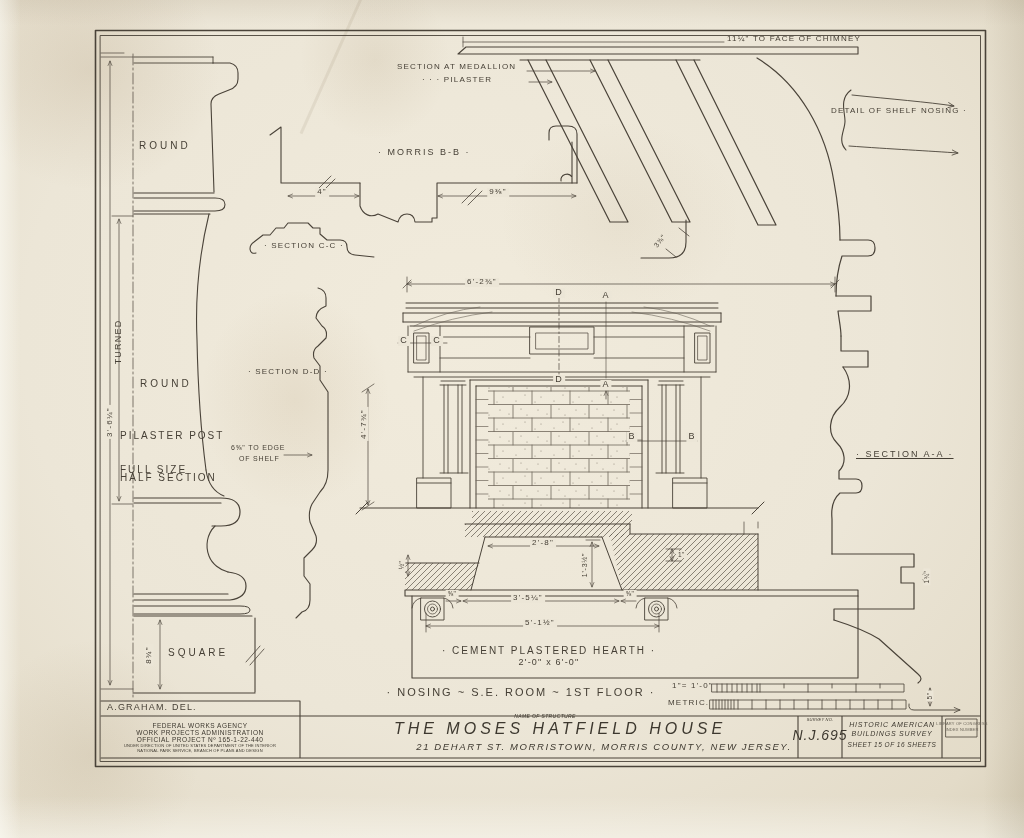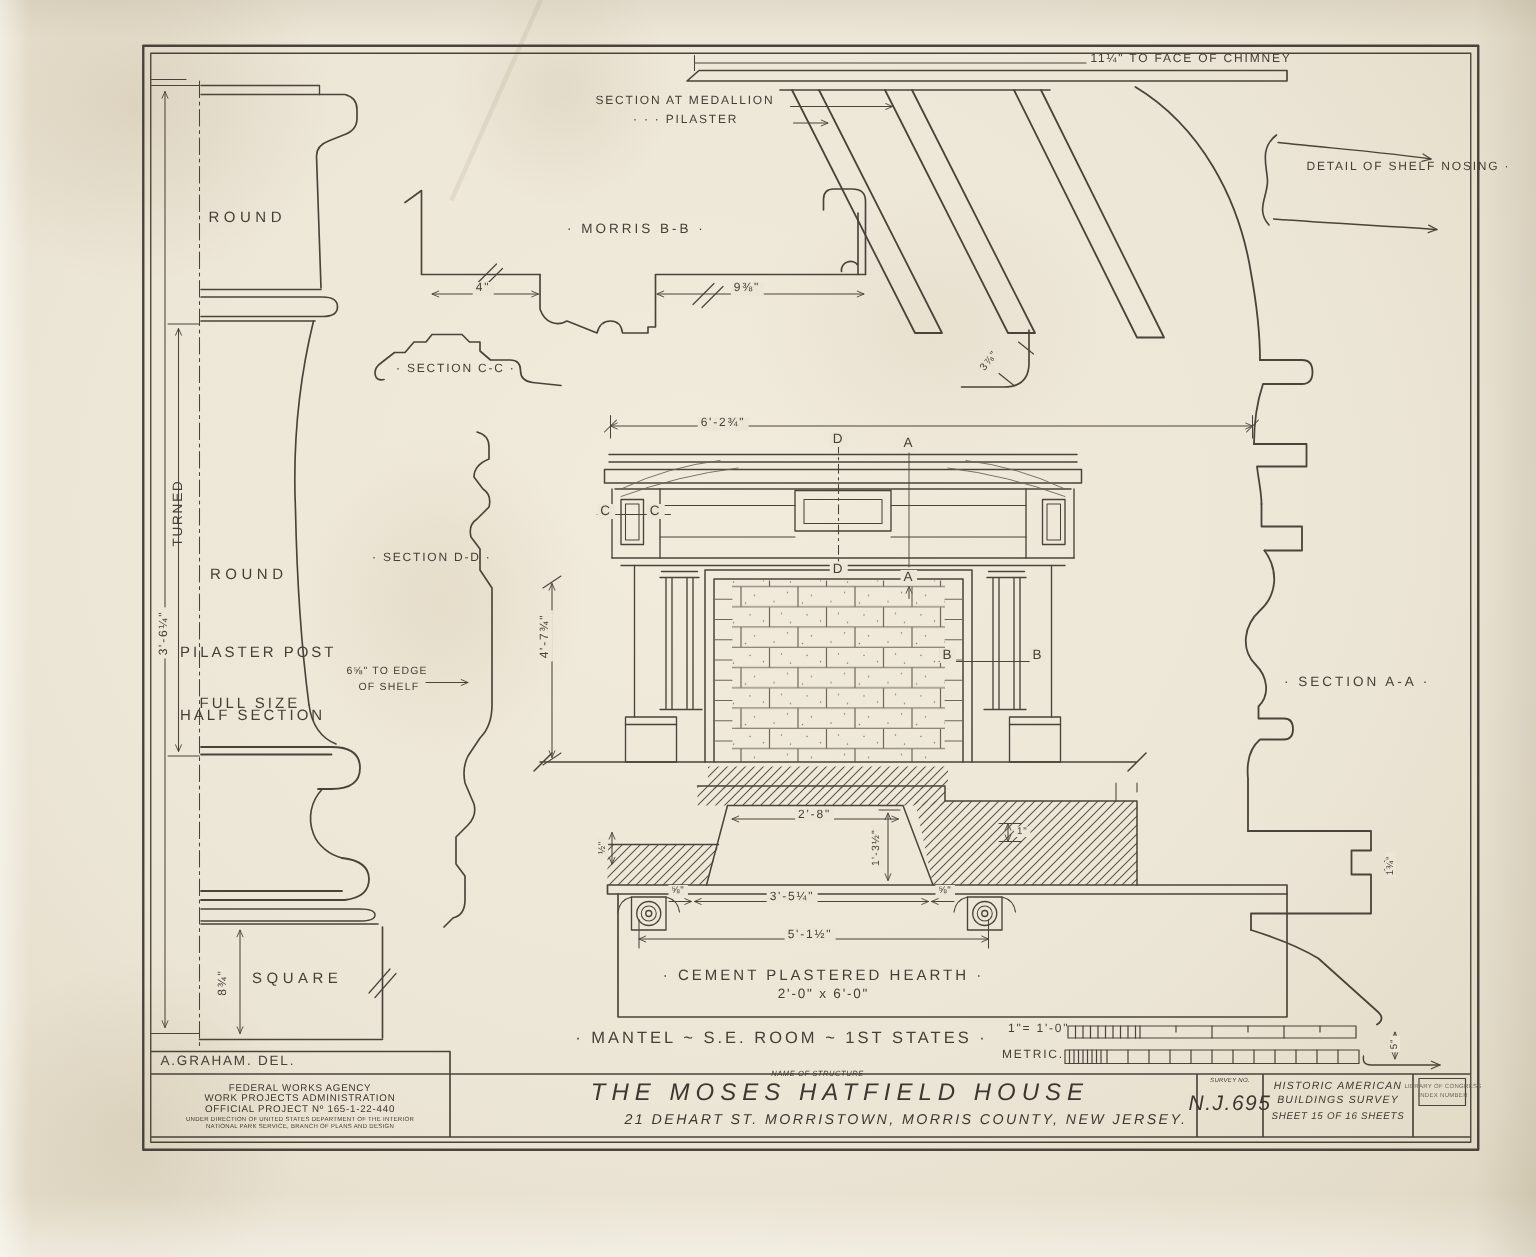--- a/index.html
+++ b/index.html
@@ -203,45 +203,45 @@
     <path d="M717,684 V692 M722,684 V692 M727,684 V692 M732,684 V692 M737,684 V692 M742,684 V692 M747,684 V692 M752,684 V692 M757,684 V692 M760,684 V692 M808,684 V692 M856,684 V692 M784,684 V688 M832,684 V688 M880,684 V688"></path>
     <rect x="710" y="700" width="196" height="9"></rect>
     <path d="M713,700 V709 M716,700 V709 M719,700 V709 M722,700 V709 M725,700 V709 M728,700 V709 M731,700 V709 M734,700 V709 M738,700 V709 M752,700 V709 M766,700 V709 M780,700 V709 M794,700 V709 M808,700 V709 M822,700 V709 M836,700 V709 M850,700 V709 M864,700 V709 M878,700 V709 M892,700 V709"></path>
   </g>
 </svg>
 
 <div>
   <div class="lbl s8" style="left:727px;top:35px;">11¼" TO FACE OF CHIMNEY</div>
   <div class="lbl s8" style="left:397px;top:63px;">SECTION AT MEDALLION</div>
   <div class="lbl s8" style="left:422px;top:76px;">·  ·  ·  PILASTER</div>
-  <div class="lbl s8" style="left:831px;top:107px;margin-left:40px;">DETAIL OF SHELF NOSING ·</div>
+  <div class="lbl s8" style="left:831px;top:107px;">DETAIL OF SHELF NOSING ·</div>
 
   <div class="lbl s10 ls3" style="left:139px;top:140px;">ROUND</div>
   <div class="lbl s9 rot" style="left:119px;top:342px;">TURNED</div>
   <div class="lbl s8 rot mask" style="left:110px;top:422px;">3'-6¼"</div>
   <div class="lbl s10 ls3" style="left:140px;top:378px;">ROUND</div>
   <div class="lbl s10 ls2" style="left:120px;top:430px;text-align:center;">PILASTER POST</div>
   <div class="lbl s10 ls2" style="left:120px;top:447px;margin-top:25px;">HALF SECTION</div>
-  <div class="lbl s10 ls2" style="left:120px;top:464px;margin-left:13px;">FULL SIZE</div>
+  <div class="lbl s10 ls2" style="left:120px;top:464px;">FULL SIZE</div>
   <div class="lbl s10 ls3" style="left:168px;top:647px;">SQUARE</div>
   <div class="lbl s8 rot mask" style="left:149px;top:655px;">8¾"</div>
   <div class="lbl s9" style="left:107px;top:703px;">A.GRAHAM. DEL.</div>
 
   <div class="lbl s9 ls2" style="left:378px;top:148px;">· MORRIS B-B ·</div>
   <div class="lbl s8 ctr mask" style="left:322px;top:188px;">4"</div>
   <div class="lbl s8 ctr mask" style="left:498px;top:188px;">9⅜"</div>
   <div class="lbl s8" style="left:264px;top:242px;">· SECTION C-C ·</div>
   <div class="lbl s8" style="left:248px;top:368px;">· SECTION D-D ·</div>
   <div class="lbl s7" style="left:231px;top:444px;">6⅝" TO EDGE</div>
   <div class="lbl s7" style="left:239px;top:455px;">OF SHELF</div>
 
   <div class="lbl s8 ctr mask" style="left:482px;top:278px;">6'-2¾"</div>
   <div class="lbl s8 rot mask" style="left:364px;top:424px;">4'-7¾"</div>
   <div class="lbl s7 rot55" style="left:660px;top:241px;">3⅞"</div>
-  <div class="lbl s9 ls2" style="left:856px;top:450px;">· SECTION A-A ·</div>
+  <div class="lbl s9 ls2" style="left:856px;top:450px;text-decoration:underline;">· SECTION A-A ·</div>
 
   <div class="lbl s9 ctr mask" style="left:559px;top:288px;">D</div>
   <div class="lbl s9 ctr mask" style="left:606px;top:291px;">A</div>
   <div class="lbl s9 ctr mask" style="left:404px;top:336px;">C</div>
   <div class="lbl s9 ctr mask" style="left:437px;top:336px;">C</div>
   <div class="lbl s9 ctr mask" style="left:559px;top:375px;">D</div>
   <div class="lbl s9 ctr mask" style="left:606px;top:380px;">A</div>
   <div class="lbl s9 ctr mask" style="left:632px;top:432px;">B</div>
   <div class="lbl s9 ctr mask" style="left:692px;top:432px;">B</div>
 
@@ -251,21 +251,21 @@
   <div class="lbl s6 ctr mask" style="left:452px;top:590px;">⅝"</div>
   <div class="lbl s6 ctr mask" style="left:630px;top:590px;">⅝"</div>
   <div class="lbl s8 ctr mask" style="left:540px;top:619px;">5'-1½"</div>
   <div class="lbl s6 rot mask" style="left:402px;top:565px;">½"</div>
   <div class="lbl s6 mask" style="left:676px;top:551px;">1"</div>
   <div class="lbl s6 rot mask" style="left:927px;top:577px;">1¾"</div>
   <div class="lbl s6 rot mask" style="left:930px;top:696px;">5"</div>
 
   <div class="lbl s10 ls2 ctr" style="left:549px;top:645px;">· CEMENT PLASTERED HEARTH ·</div>
   <div class="lbl s9 ctr" style="left:549px;top:658px;">2'-0" x 6'-0"</div>
-  <div class="lbl s11 ls2 ctr" style="left:521px;top:686px;">· MANTEL ~ S.E. ROOM ~ 1ST STATES ·</div>
+  <div class="lbl s11 ls2 ctr" style="left:521px;top:686px;">· NOSING ~ S.E. ROOM ~ 1ST FLOOR ·</div>
   <div class="lbl s8" style="left:672px;top:682px;">1"= 1'-0"</div>
   <div class="lbl s8" style="left:668px;top:699px;">METRIC.</div>
 </div>
 
 <div>
   <div id="agency-cell">
     <span class="s6">FEDERAL WORKS AGENCY</span>
     <span class="s6">WORK PROJECTS ADMINISTRATION</span>
     <span class="s6">OFFICIAL PROJECT Nº 165-1-22-440</span>
     <span class="s4">UNDER DIRECTION OF UNITED STATES DEPARTMENT OF THE INTERIOR</span>

